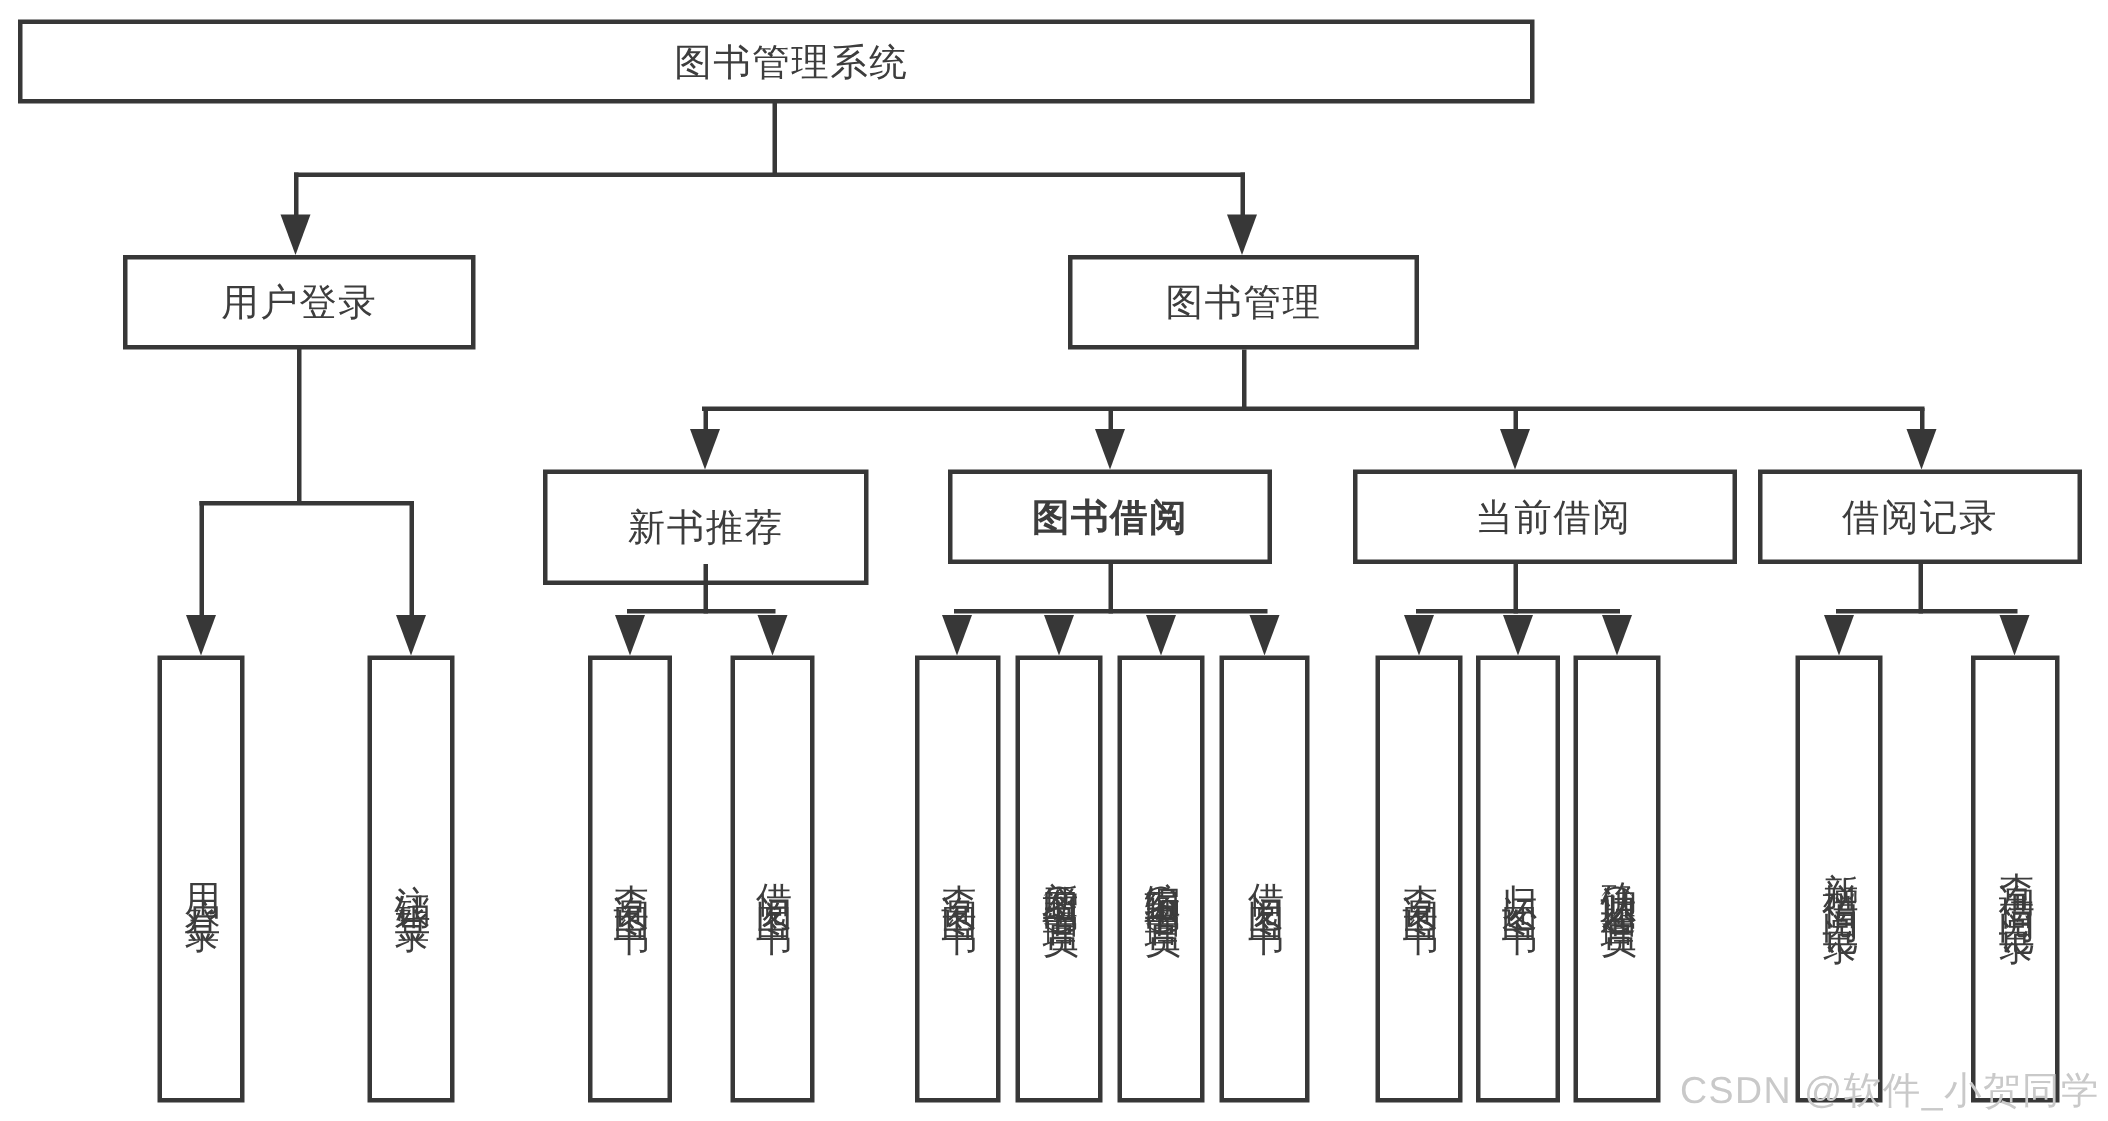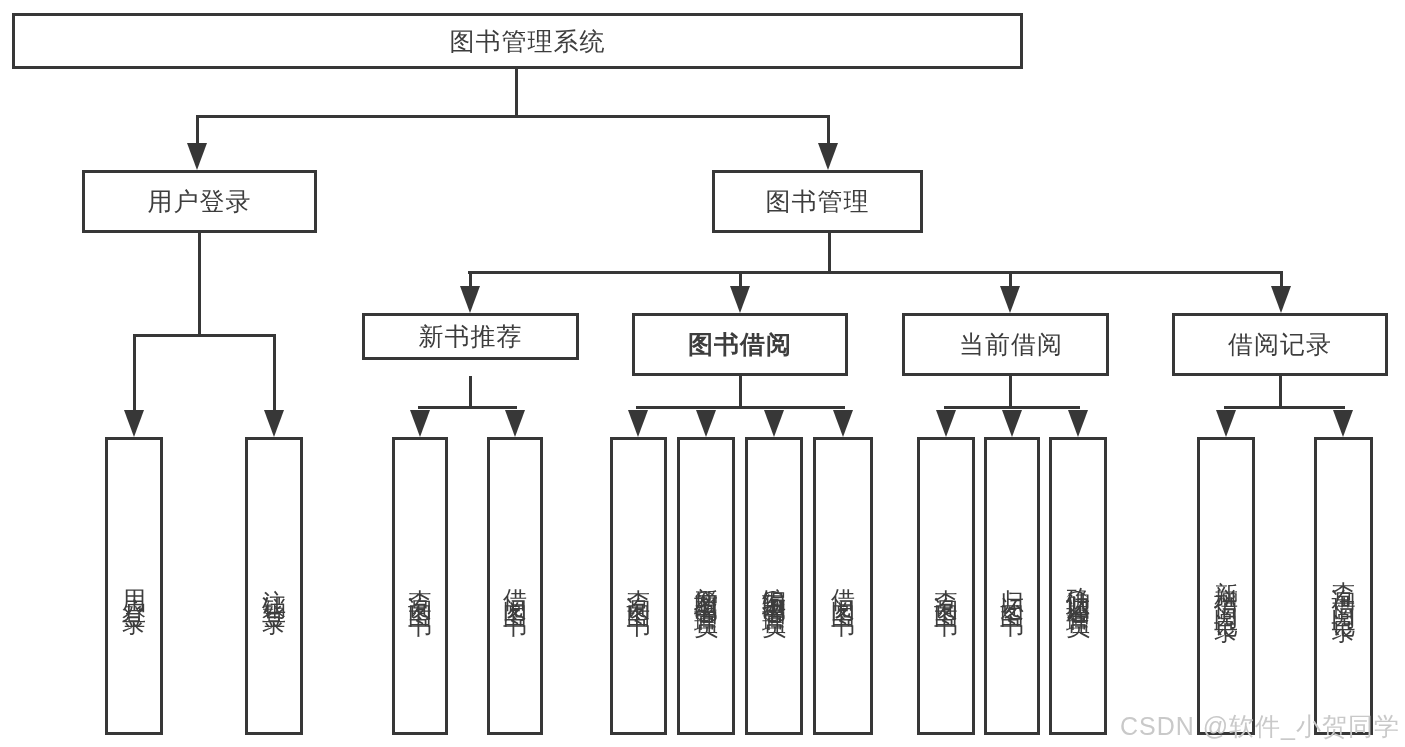--- a/index.html
+++ b/index.html
@@ -51,21 +51,21 @@
 
   <div class="seg" style="left:196px;top:115px;width:3px;height:30px;"></div>
   <div class="arr" style="left:187px;top:143px;"></div>
 
   <div class="seg" style="left:827px;top:115px;width:3px;height:30px;"></div>
   <div class="arr" style="left:818px;top:143px;"></div>
 
   <div class="box" style="left:82px;top:170px;width:235px;height:63px;">
     <span class="hlabel">用户登录</span>
   </div>
-  <div class="box" style="left:712px;top:170px;width:211px;height:63px;">
+  <div class="box" style="left:712px;top:170px;width:234px;height:63px;">
     <span class="hlabel">图书管理</span>
   </div>
 
   <div class="seg" style="left:198px;top:232px;width:3px;height:104px;"></div>
   <div class="seg" style="left:133px;top:334px;width:143px;height:3px;"></div>
   <div class="seg" style="left:133px;top:334px;width:3px;height:78px;"></div>
   <div class="seg" style="left:273px;top:334px;width:3px;height:78px;"></div>
   <div class="arr" style="left:124px;top:410px;"></div>
   <div class="arr" style="left:264px;top:410px;"></div>
 
@@ -73,27 +73,27 @@
   <div class="seg" style="left:468px;top:271px;width:815px;height:3px;"></div>
   <div class="seg" style="left:469px;top:272px;width:3px;height:18px;"></div>
   <div class="seg" style="left:739px;top:272px;width:3px;height:18px;"></div>
   <div class="seg" style="left:1009px;top:272px;width:3px;height:18px;"></div>
   <div class="seg" style="left:1280px;top:272px;width:3px;height:18px;"></div>
   <div class="arr" style="left:460px;top:286px;"></div>
   <div class="arr" style="left:730px;top:286px;"></div>
   <div class="arr" style="left:1000px;top:286px;"></div>
   <div class="arr" style="left:1271px;top:286px;"></div>
 
-  <div class="box" style="left:362px;top:313px;width:217px;height:47px;">
+  <div class="box" style="left:362px;top:313px;width:217px;height:77px;">
     <span class="hlabel">新书推荐</span>
   </div>
   <div class="box" style="left:632px;top:313px;width:216px;height:63px;font-weight:bold;">
     <span class="hlabel">图书借阅</span>
   </div>
-  <div class="box" style="left:902px;top:313px;width:207px;height:63px;padding-left:11px;">
+  <div class="box" style="left:902px;top:313px;width:256px;height:63px;padding-left:11px;">
     <span class="hlabel">当前借阅</span>
   </div>
   <div class="box" style="left:1172px;top:313px;width:216px;height:63px;">
     <span class="hlabel">借阅记录</span>
   </div>
 
   <div class="seg" style="left:469px;top:376px;width:3px;height:33px;"></div>
   <div class="seg" style="left:418px;top:406px;width:99px;height:3px;"></div>
   <div class="arr" style="left:410px;top:410px;"></div>
   <div class="arr" style="left:505px;top:410px;"></div>

